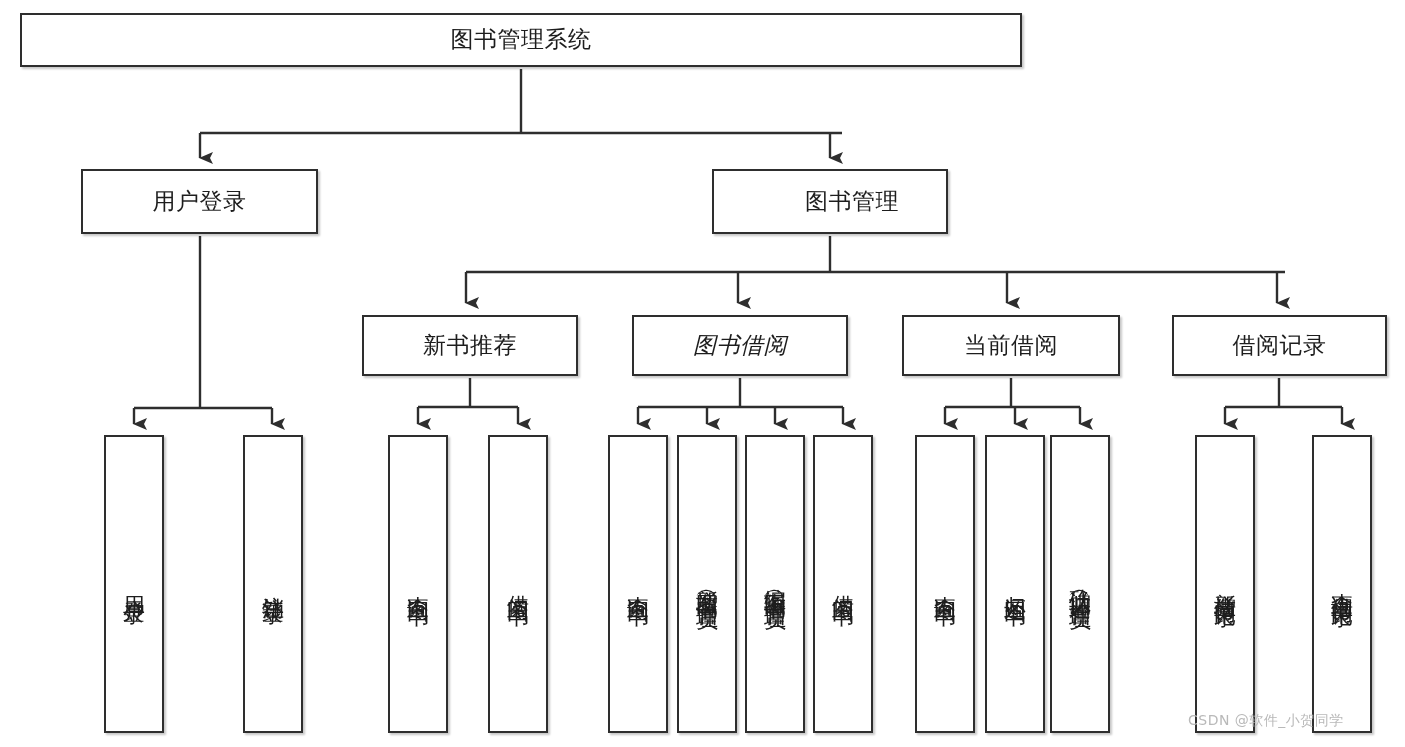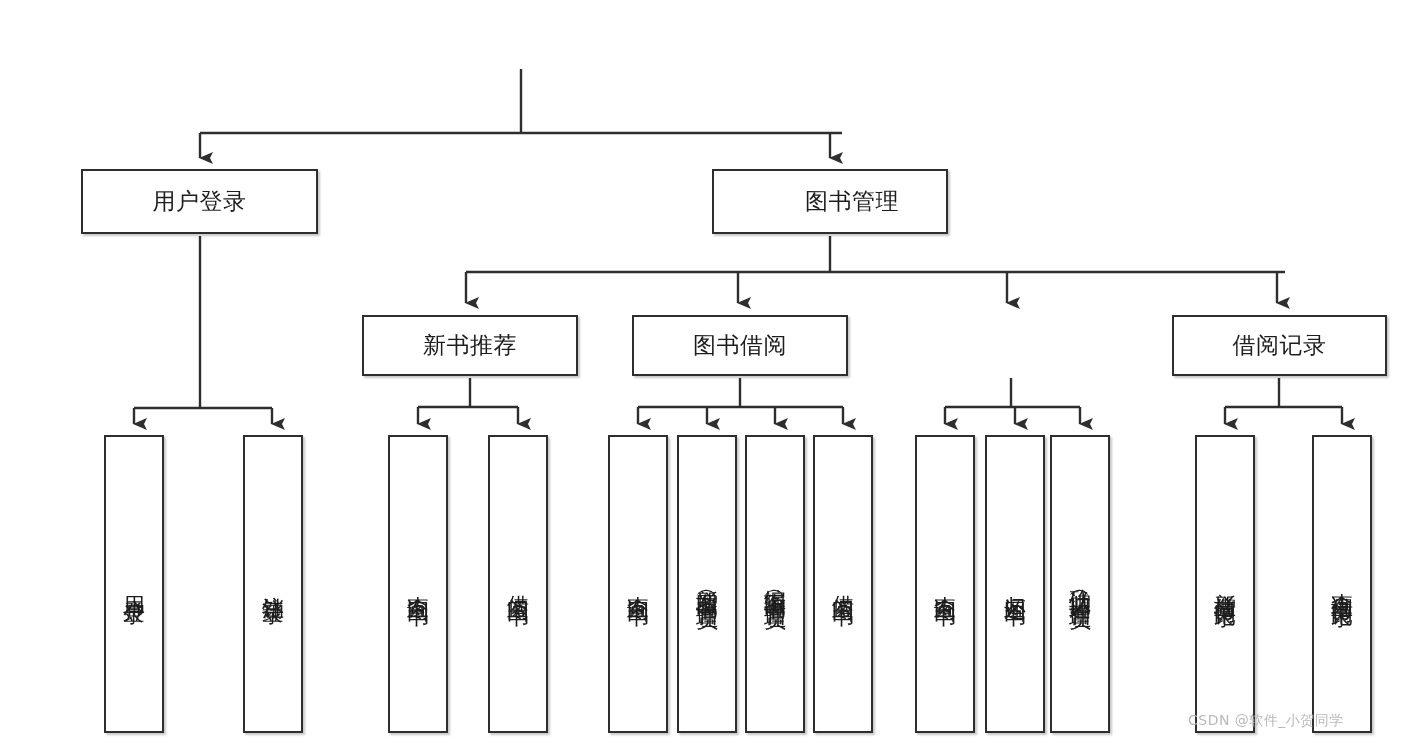--- a/index.html
+++ b/index.html
@@ -123,33 +123,39 @@
       <path d="M 1015 407 L 1015 424" marker-end="url(#arrow)"></path>
       <path d="M 1080 407 L 1080 424" marker-end="url(#arrow)"></path>
 
       <path d="M 1279 378 L 1279 407"></path>
       <path d="M 1225 407 L 1342 407"></path>
       <path d="M 1225 407 L 1225 424" marker-end="url(#arrow)"></path>
       <path d="M 1342 407 L 1342 424" marker-end="url(#arrow)"></path>
     </g>
   </svg>
 
+  <div class="node horiz root" style="left:20px; top:13px; width:1002px; height:54px;">
+    <span class="label">图书管理系统</span>
+  </div>
 
   <div class="node horiz" style="left:81px; top:169px; width:237px; height:65px;">
     <span class="label">用户登录</span>
   </div>
   <div class="node horiz" style="left:712px; top:169px; width:236px; height:65px;padding-left:44px;">
     <span class="label">图书管理</span>
   </div>
 
   <div class="node horiz" style="left:362px; top:315px; width:216px; height:61px;align-items:center;">
     <span class="label">新书推荐</span>
   </div>
-  <div class="node horiz" style="left:632px; top:315px; width:216px; height:61px;">
+  <div class="node horiz" style="left:632px; top:315px; width:216px; height:61px;font-style:italic;">
     <span class="label">图书借阅</span>
+  </div>
+  <div class="node horiz" style="left:902px; top:315px; width:218px; height:61px;">
+    <span class="label">当前借阅</span>
   </div>
   <div class="node horiz" style="left:1172px; top:315px; width:215px; height:61px;">
     <span class="label">借阅记录</span>
   </div>
 
   <div class="node vert" style="left:104px; top:435px; width:60px; height:298px;">
     <span class="label">用户登录</span>
   </div>
   <div class="node vert" style="left:243px; top:435px; width:60px; height:298px;">
     <span class="label">注销登录</span>

